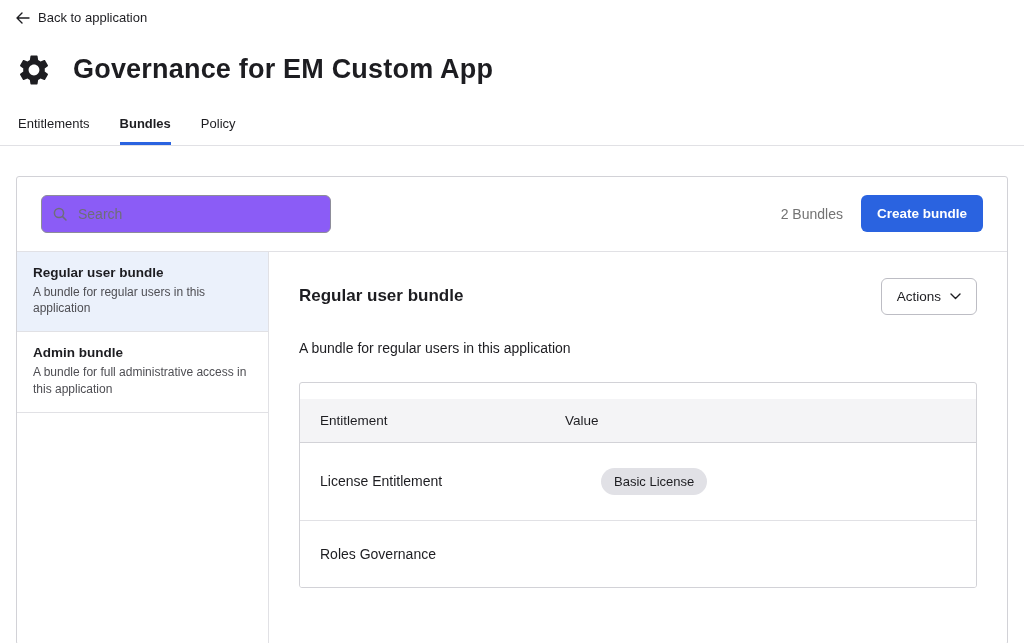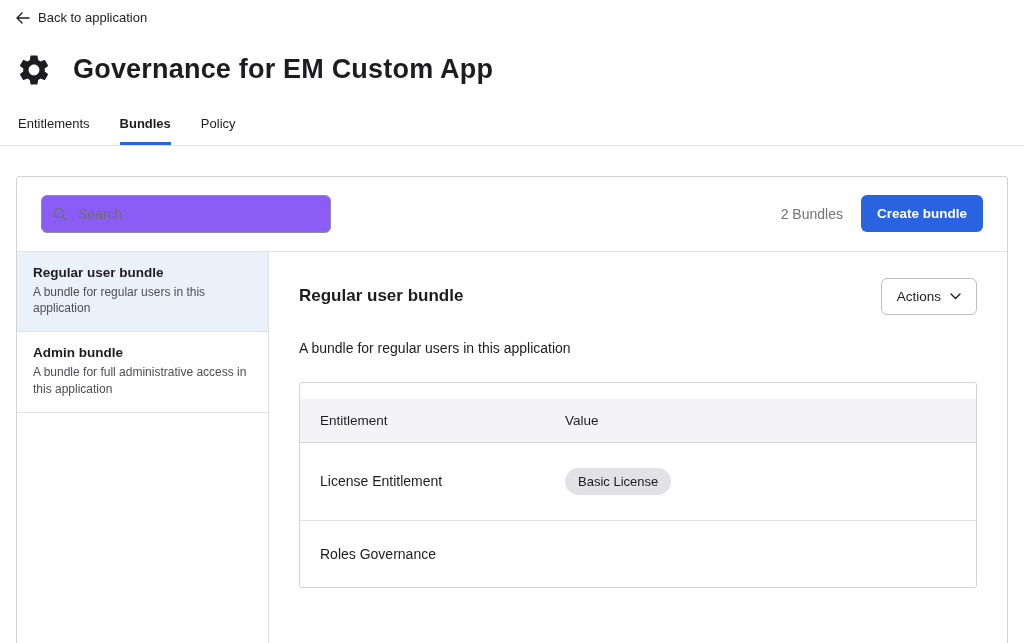--- a/index.html
+++ b/index.html
@@ -84,21 +84,21 @@
   .detail-desc { margin-top: 25px; font-size: 14px; }
 
   
   .ent-table { margin-top: 26px; border: 1px solid #d2d2d7; border-radius: 3px; overflow: hidden; }
   .t-header {
     display: flex; background: #f4f4f6; border-bottom: 1px solid #d2d2d7;
     padding: 14px 20px; font-size: 13.5px; font-weight: normal; margin-top: 16px;
   }
   .col-ent { width: 245px; flex: none; }
   .col-val { flex: 1; }
-  .t-row { display: flex; align-items: center; padding: 25px 20px; font-size: 14px; background: #fff; }
+  .t-row { display: flex; align-items: center; padding: 25px 20px; font-size: 14px; background: #fff; gap: 36px; }
   .t-row + .t-row { border-top: 1px solid #e1e1e5; }
   .pill {
     display: inline-block; background: #e1e1e6; border-radius: 999px;
     padding: 6px 13px; font-size: 13px; color: #1d1d21;
   }
 </style>
 </head>
 <body>
 
 <div class="page">

